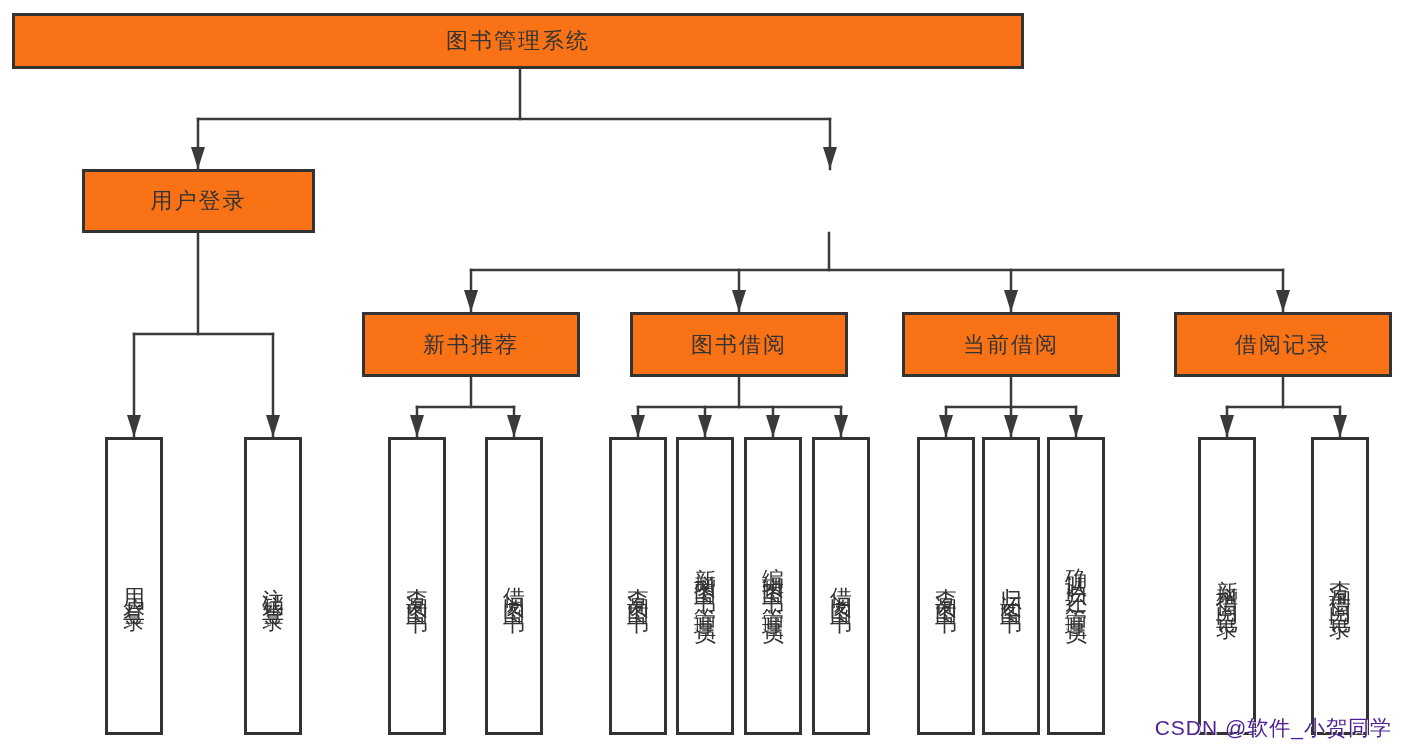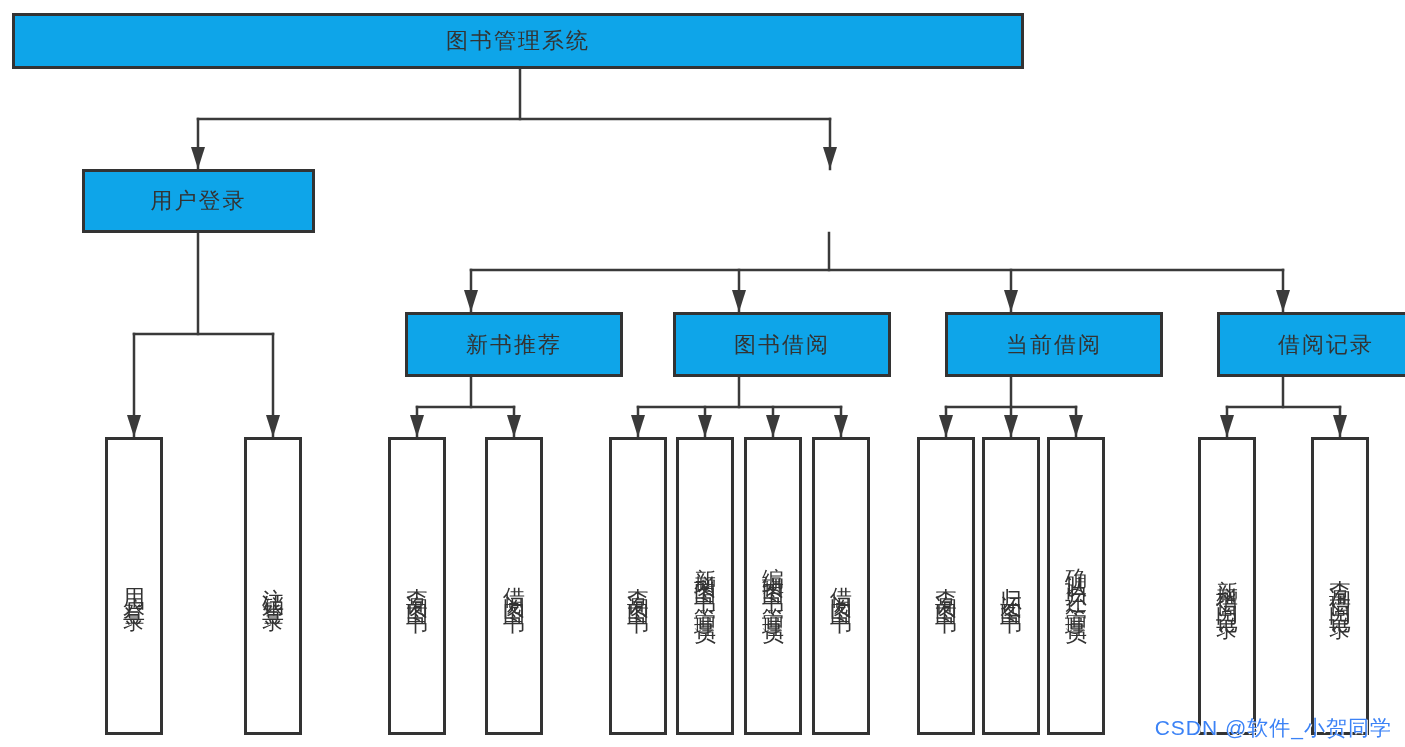--- a/index.html
+++ b/index.html
@@ -16,53 +16,53 @@
     overflow: hidden;
   }
   svg.connectors {
     position: absolute;
     left: 0; top: 0;
     width: 1405px; height: 747px;
   }
   .node {
     position: absolute;
     border: 3px solid #333333;
-    background: #0ea5e9;
+    background: #f97316;
     color: #333333;
     display: flex;
     align-items: center;
     justify-content: center;
     font-size: 22px;
     letter-spacing: 2px;
     white-space: nowrap;
   }
   .root { left: 12px;  top: 13px;  width: 1012px; height: 56px; }
   .lvl2 { top: 169px; width: 233px; height: 64px; }
-  .lvl3 { top: 312px; width: 218px; height: 65px; margin-left: 43px; }
+  .lvl3 { top: 312px; width: 218px; height: 65px; }
   .leaf {
     position: absolute;
     top: 437px;
     width: 58px;
     height: 298px;
     border: 3px solid #333333;
     background: #ffffff;
     color: #333333;
     writing-mode: vertical-rl;
     text-orientation: mixed;
     text-align: center;
     font-size: 22px;
     letter-spacing: 8px;
     line-height: 52px;
   }
   .watermark {
     position: absolute;
     right: 13px;
     bottom: 5px;
     font-size: 21px;
-    color: #3b82f6;
+    color: #4c1d95;
     letter-spacing: 1px;
     text-shadow: 1px 1px 0 #ffffff;
     white-space: nowrap;
   }
 </style>
 </head>
 <body>
 
 <div id="stage">
 

